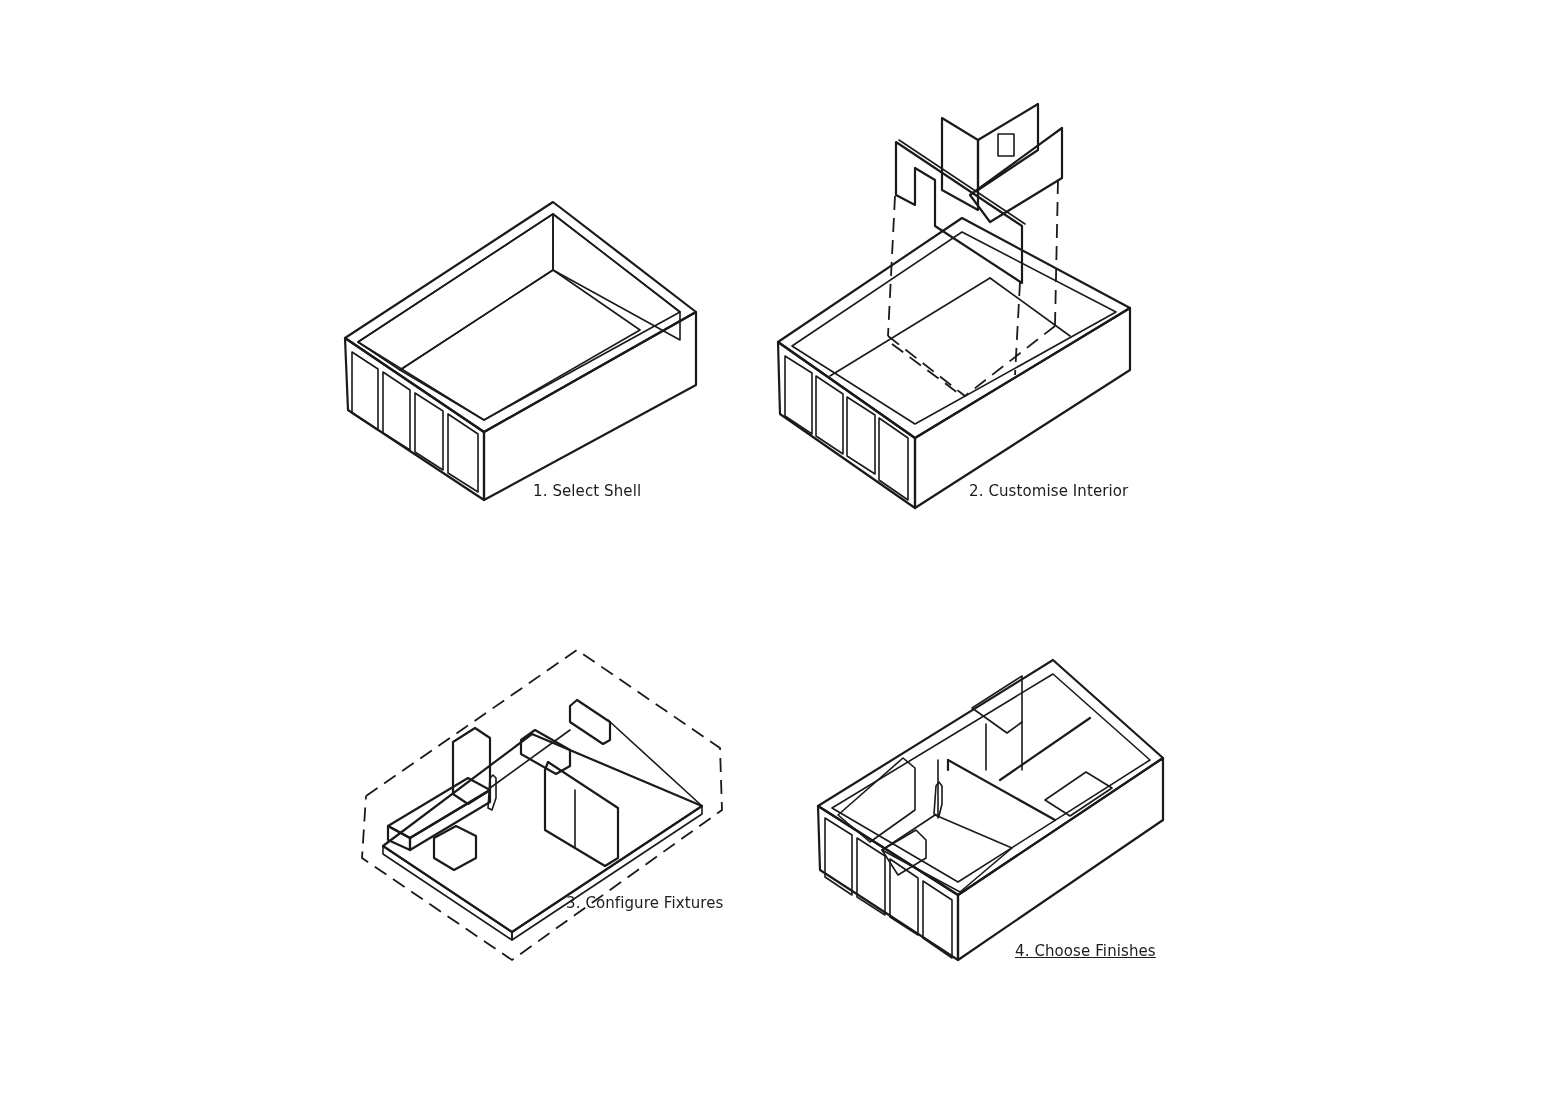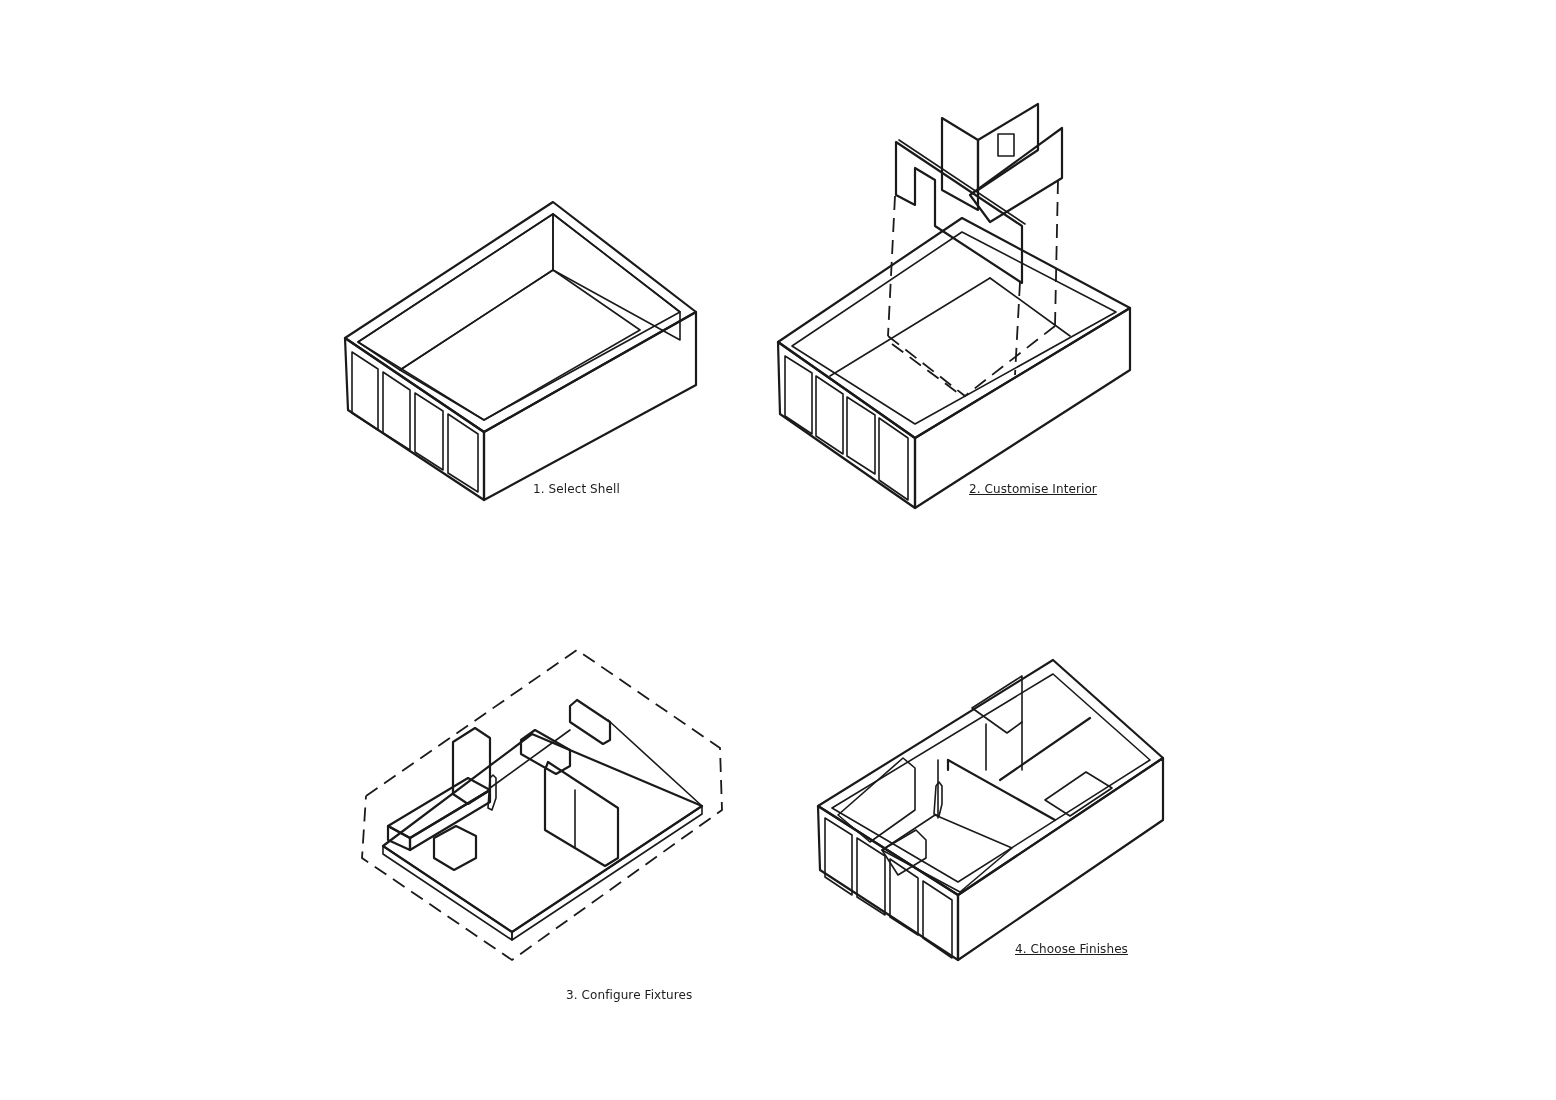--- a/index.html
+++ b/index.html
@@ -2,21 +2,21 @@
 <html><head>
 <meta charset="utf-8">
 <style>
   html, body { margin: 0; padding: 0; background: #ffffff; }
   body { width: 1556px; height: 1100px; position: relative; overflow: hidden;
          font-family: "DejaVu Sans", "Liberation Sans", sans-serif; }
   svg.canvas { position: absolute; left: 0; top: 0; width: 1556px; height: 1100px; }
   .ink { stroke: #1a1a1a; stroke-width: 2.2; stroke-linejoin: round; stroke-linecap: round; fill: none; }
   .thin { stroke: #1a1a1a; stroke-width: 1.6; stroke-linejoin: round; stroke-linecap: round; fill: none; }
   .dash { stroke: #1a1a1a; stroke-width: 1.8; fill: none; stroke-dasharray: 14 8; }
-  .caption { position: absolute; font-size: 12px; color: #1c1c1c; letter-spacing: 0.1px; white-space: nowrap; }
+  .caption { position: absolute; font-size: 15px; color: #1c1c1c; letter-spacing: 0.1px; white-space: nowrap; }
 </style>
 </head>
 <body>
 
 <svg class="canvas" viewBox="0 0 1556 1100">
 
   <g>
 
     <polygon points="345,338 553,202 696,312 484,432" fill="#f8d3aa" class="ink"></polygon>
 
@@ -119,15 +119,15 @@
     <line x1="1000" y1="780" x2="1090" y2="718" class="ink"></line>
     <line x1="986" y1="724" x2="986" y2="770" class="thin"></line>
     <line x1="1022" y1="722" x2="1022" y2="770" class="thin"></line>
     <line x1="938" y1="760" x2="938" y2="818" class="thin"></line>
 
     <path d="M936,786 l3,-4 3,4 0,18 -3,12 -5,-2 z" fill="#ffffff" class="thin"></path>
   </g>
 </svg>
 
 <div class="caption" style="left:533px; top:482px;">1. Select Shell</div>
-<div class="caption" style="left:969px; top:482px;text-decoration:underline;">2. Customise Interior</div>
-<div class="caption" style="left:566px; top:988px;text-align:center;">3. Configure Fixtures</div>
+<div class="caption" style="left:969px; top:482px;">2. Customise Interior</div>
+<div class="caption" style="left:566px; top:894px;text-align:center;">3. Configure Fixtures</div>
 <div class="caption" style="left:1015px; top:942px;text-decoration:underline;">4. Choose Finishes</div>
 
 </body></html>

